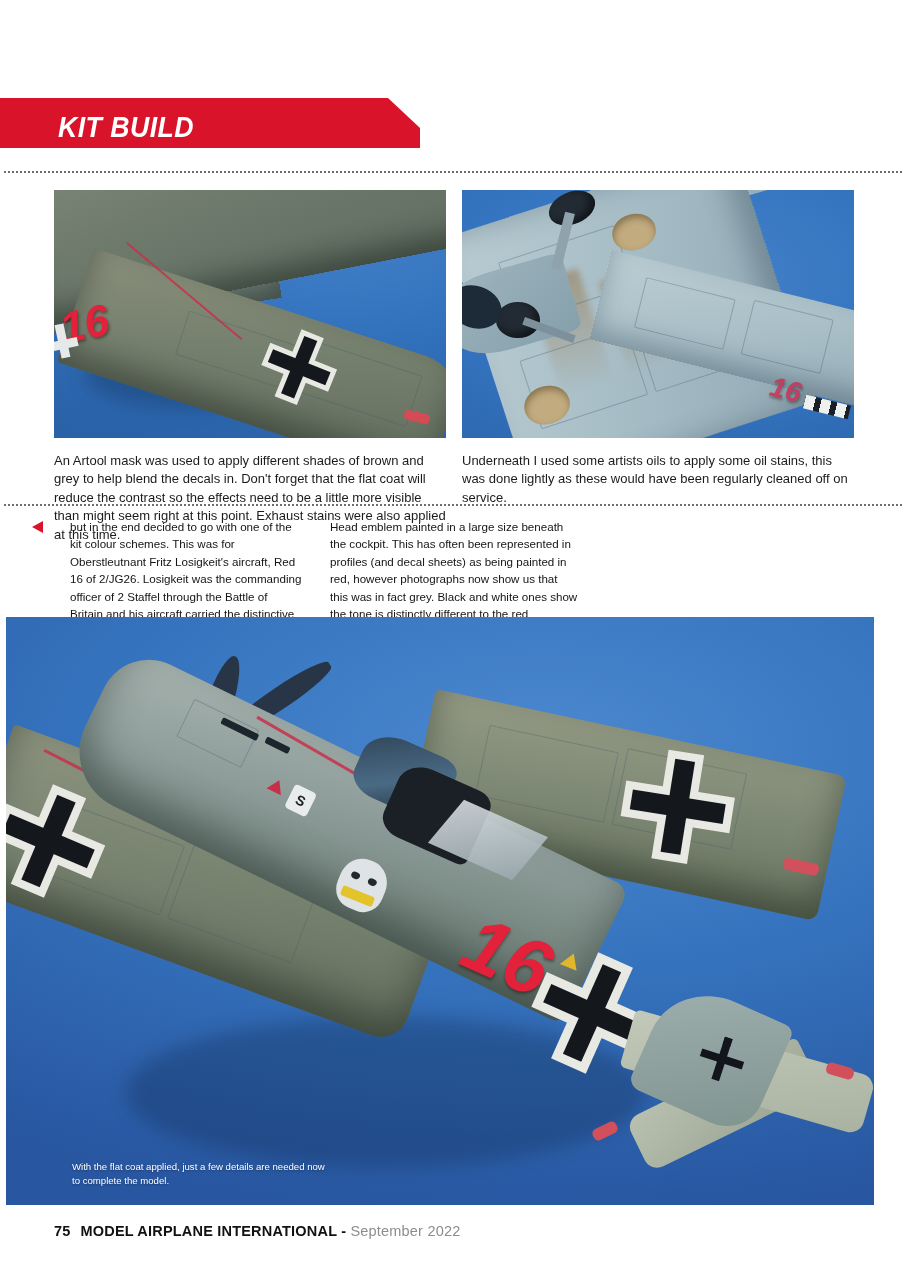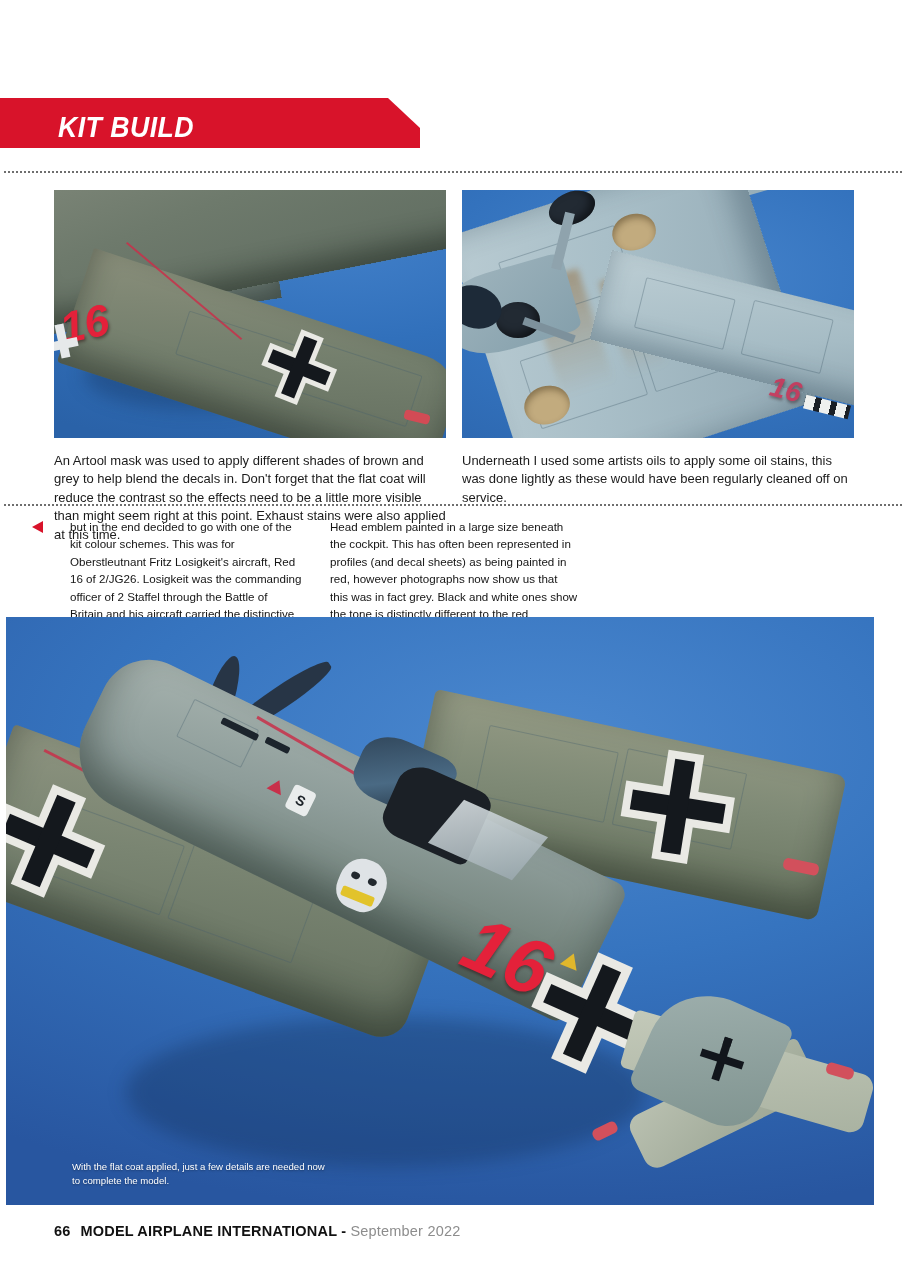--- a/index.html
+++ b/index.html
@@ -364,16 +364,16 @@
       <i style="left:0;top:18px;width:44px;height:8px;"></i>
       <i style="left:18px;top:0;width:8px;height:8px;"></i>
     </div>
     <div class="part" style="left:820px;top:448px;width:28px;height:12px;background:#d2505c;border-radius:5px;transform:rotate(16deg);"></div>
     <div class="part" style="left:586px;top:508px;width:26px;height:12px;background:#d2505c;border-radius:5px;transform:rotate(-26deg);"></div>
 
     <div class="cap cap-main" style="left:46px;top:543px;margin-left:20px;">With the flat coat applied, just a few details are needed now to complete the model.</div>
   </div>
 
   <div class="footer">
-    <span class="pg">66</span><span class="mag">MODEL AIRPLANE INTERNATIONAL -</span> <span class="iss">September 2022</span>
+    <span class="pg">75</span><span class="mag">MODEL AIRPLANE INTERNATIONAL -</span> <span class="iss">September 2022</span>
   </div>
 
 </div>
 
 </body></html>

